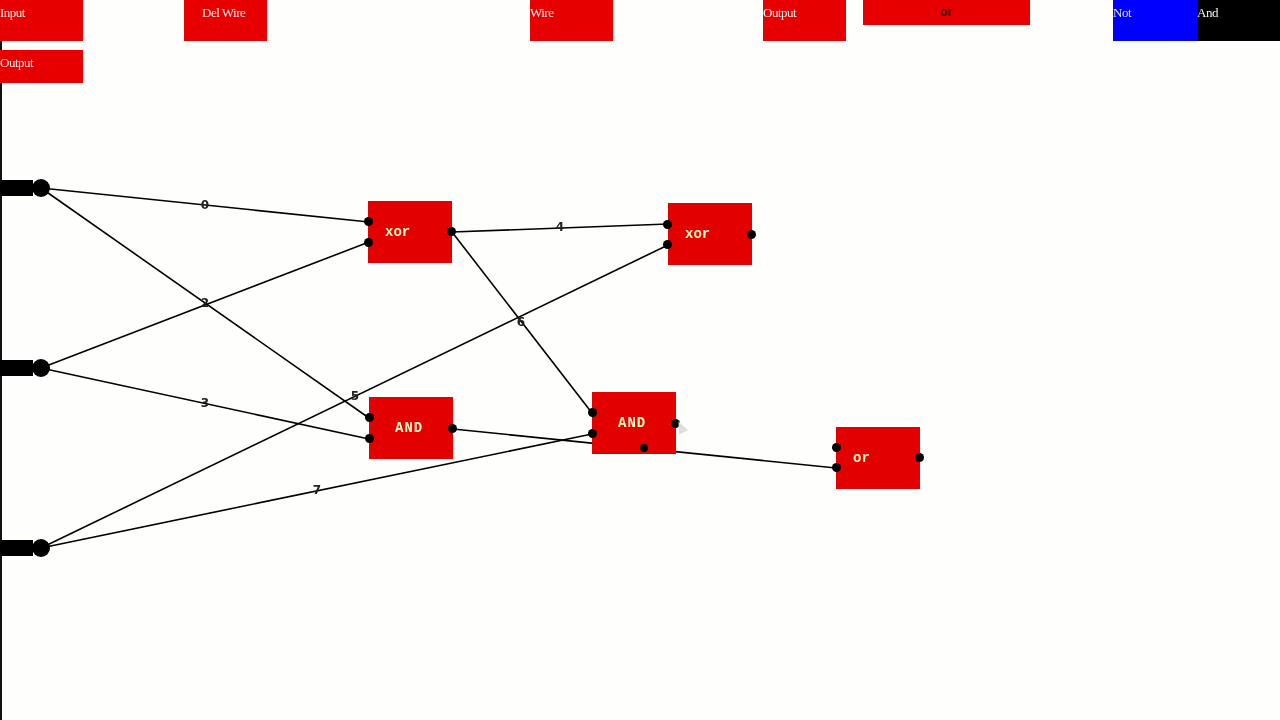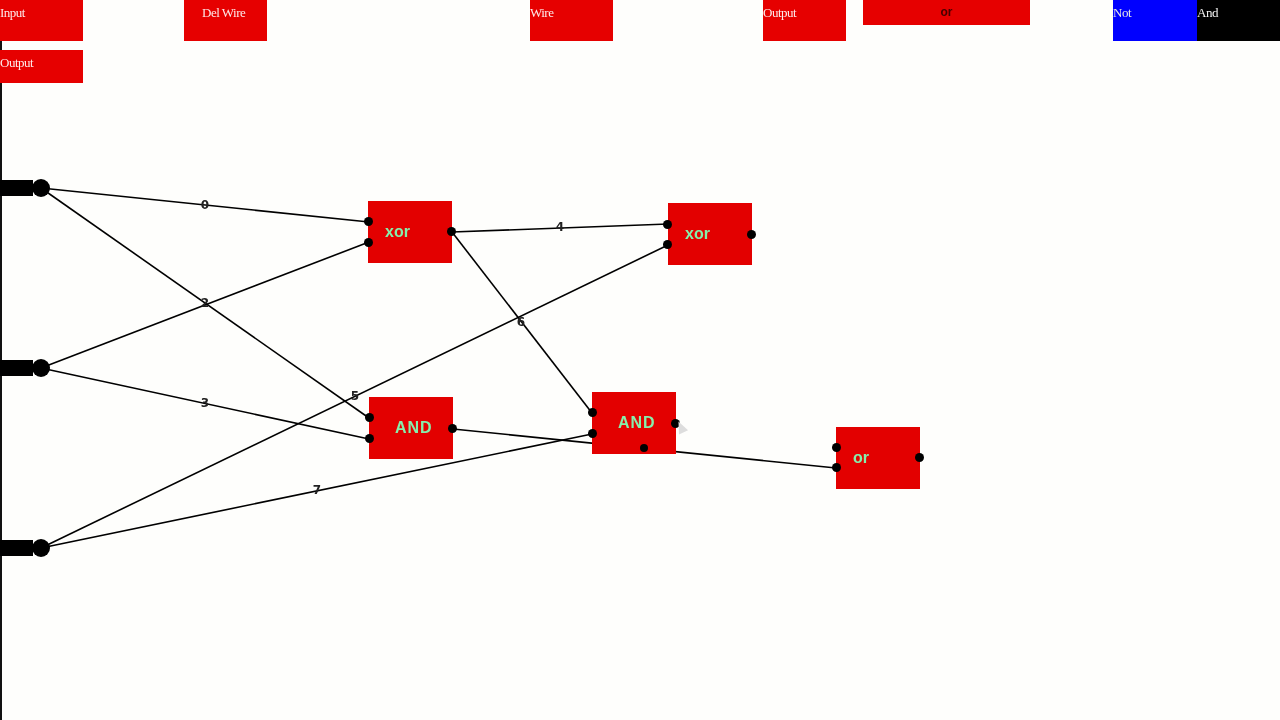--- a/index.html
+++ b/index.html
@@ -16,22 +16,22 @@
     letter-spacing: -0.5px;
   }
   .tb-btn span { display: block; padding-left: 0; }
   .palette-or {
     position: absolute; left: 863px; top: 0; width: 167px; height: 25px;
     background: #e60000; color: #400; font-size: 12px; font-weight: bold;
     text-align: center; line-height: 24px; cursor: pointer;
   }
   svg#circuit { position: absolute; left: 0; top: 0; }
   .gate {
-    position: absolute; background: #e30000; color: #86efac;
-    font-family: Liberation Sans, sans-serif; font-weight: bold; font-size: 16px;
+    position: absolute; background: #e30000; color: #fef9c3;
+    font-family: Liberation Mono, monospace; font-weight: bold; font-size: 14px;
     cursor: move;
   }
   .gate .gl { position: absolute; top: 50%; transform: translateY(-50%); }
   .pin { position: absolute; width: 9px; height: 9px; border-radius: 50%; background: #000; cursor: pointer; }
   .wire-label {
     position: absolute; font-family: "DejaVu Sans", sans-serif; font-size: 12px;
     font-weight: bold; color: #222; transform: translate(-50%, -50%);
   }
   .input-node { position: absolute; cursor: pointer; }
   .input-node .bar { position: absolute; left: 0; top: 0; width: 33px; height: 16px; background: #000; }

